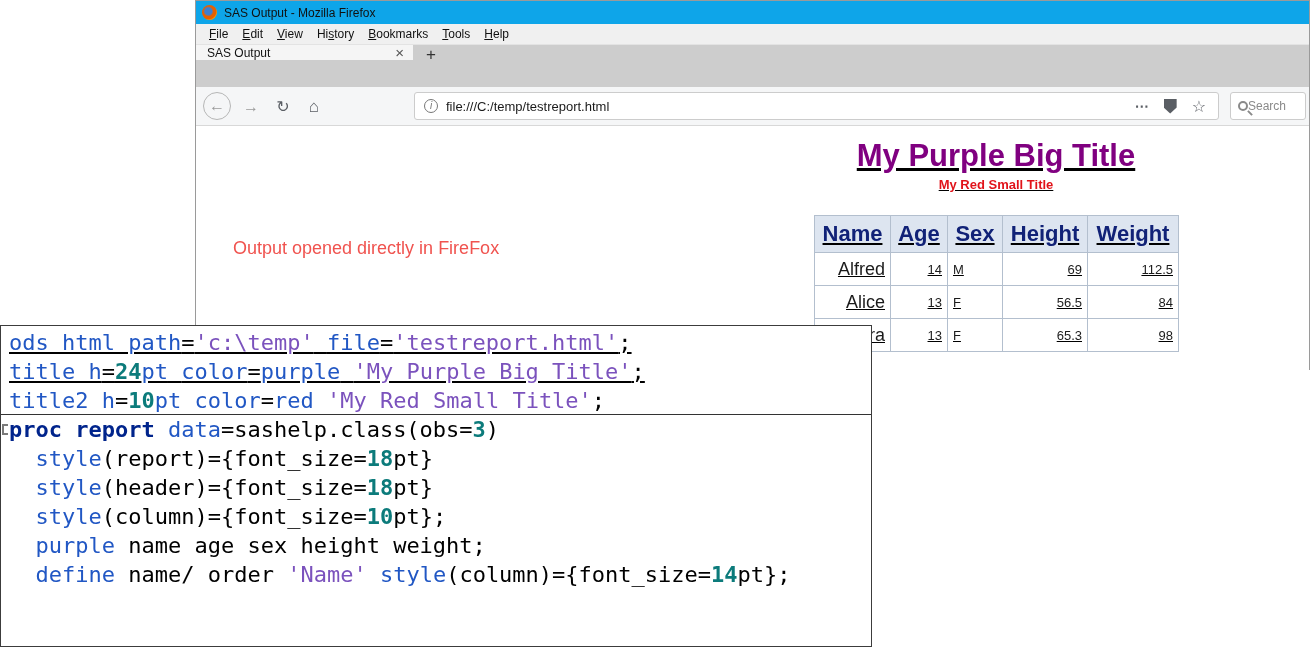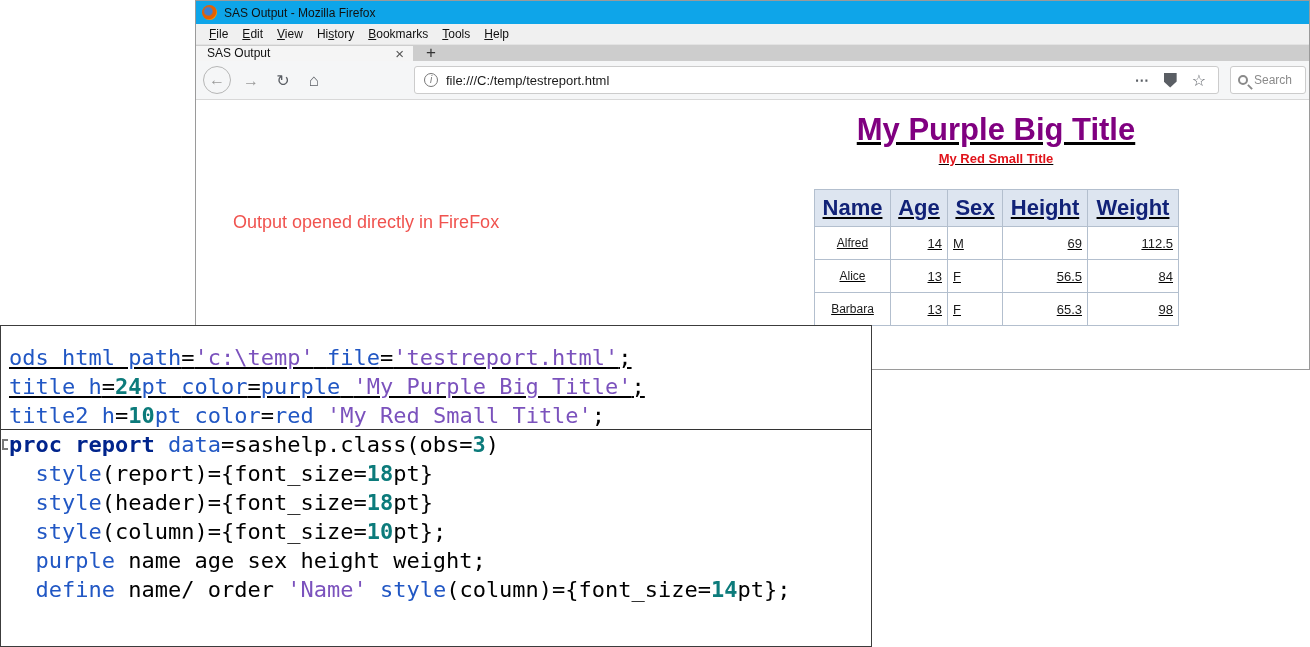--- a/index.html
+++ b/index.html
@@ -13,21 +13,21 @@
               gap:7px; padding-left:6px; }
   .ff-logo { width:15px; height:15px; border-radius:50%; flex:none;
              background:radial-gradient(circle at 42% 42%, #3d7fd1 0 28%, #e66000 42% 62%, #ff9500 70% 88%, #ffcb00 100%); }
   .title-text { font-size:12px; color:#111; }
 
   .menubar { height:21px; background:#f0f0f0; display:flex; align-items:center;
              padding-left:6px; font-size:12px; color:#111; border-bottom:1px solid #e3e3e3; }
   .menu-item { padding:2px 7px; cursor:default; }
   .menu-item .acc { text-decoration:underline; }
 
-  .tabbar { height:16px; background:#cdcdcd; display:flex; align-items:center; }
+  .tabbar { height:42px; background:#cdcdcd; display:flex; align-items:flex-start; }
   .tab { width:217px; background:#f5f5f5; display:flex; align-items:center;
          justify-content:space-between; padding:0 9px 0 11px; font-size:12px; color:#111; }
   .tab-close { color:#555; font-size:15px; line-height:15px; }
   .newtab { width:36px; display:flex; align-items:center; justify-content:center;
             font-size:17px; color:#333; }
 
   .navbar { height:39px; background:#f5f6f7; border-bottom:1px solid #d8d8d8; position:relative; }
   .nav-btn { position:absolute; text-align:center; color:#5a5e64; }
   .back { left:7px; top:5px; width:28px; height:28px; line-height:26px; font-size:16px;
           border:1px solid #b6b6b6; border-radius:50%; color:#9a9a9a; }
@@ -42,46 +42,46 @@
                font-size:10px; line-height:12px; text-align:center; color:#777; font-style:italic; flex:none; }
   .url-text { margin-left:8px; font-size:13px; color:#1a1a1a; flex:1; white-space:nowrap; }
   .url-icons { display:flex; align-items:center; gap:15px; margin-right:12px; color:#5a5e64; }
   .dots { font-size:14px; font-weight:bold; }
   .shield { width:13px; height:15px; background:#5a5e64;
             clip-path:polygon(0 0,100% 0,100% 60%,50% 100%,0 60%); }
   .star { font-size:16px; }
 
   .searchbox { position:absolute; left:1034px; top:5px; width:76px; height:28px;
                background:#fff; border:1px solid #ccc; border-radius:3px;
-               display:flex; align-items:center; gap:6px; padding-left:7px; }
+               display:flex; align-items:center; gap:0; padding-left:7px; }
   .mag { width:10px; height:10px; border:2px solid #8a8a8a; border-radius:50%; position:relative; flex:none; }
   .mag::after { content:""; position:absolute; width:6px; height:2px; background:#8a8a8a;
                 transform:rotate(45deg); left:7px; top:9px; }
   .search-ph { font-size:12px; color:#8a8a8a; }
 
   
   .content { position:relative; height:253px; background:#fff; overflow:hidden; }
   .annotation { position:absolute; left:37px; top:112px; font-size:18px; }
   .report { position:absolute; left:618px; top:12px; width:364px; text-align:center;text-decoration:underline; }
   .t1 { font-size:31px; font-weight:bold; line-height:36px; }
   .t2 { font-size:13px; font-weight:bold; margin-top:3px; }
   table.sas { border-collapse:collapse; table-layout:fixed; width:364px; margin-top:23px;padding-left:12px;
               --hdr-text:#112277; --hdr-bg:#dde5f0; --brd:#b3bfce; }
   table.sas th, table.sas td { border:1px solid var(--brd); overflow:hidden; }
   table.sas th { background:var(--hdr-bg); color:var(--hdr-text); font-size:22px;
                  font-weight:bold; height:37px; text-align:center; }
   table.sas td { height:33px; background:#fff; color:#1b1b1b; padding:0 5px; vertical-align:middle; }
-  td.c0 { text-align:center; font-size:12px; }
+  td.c0 { text-align:right; font-size:18px; }
   td.c1, td.c3, td.c4 { text-align:right; font-size:13px; }
   td.c2 { text-align:left; font-size:13px; }
 
   
   .codewin { position:absolute; left:0; top:325px; width:872px; height:322px; z-index:10;
              background:#fff; border:1px solid #3c3c3c;
-             font-family:"DejaVu Sans Mono", monospace; font-size:22px; padding-top:17px; }
+             font-family:"DejaVu Sans Mono", monospace; font-size:22px; padding-top:2px; }
   .code-line { height:29px; line-height:29px; white-space:pre; padding-left:8px; position:relative; }
   .code-line.rule { border-bottom:1px solid #333; }
   .lt.u { text-decoration:underline; }
   .sec-marker { position:absolute; left:1px; top:9px; width:6px; height:11px;
                 border:2px solid #7a7a7a; border-right:none; }
   .tk-kw { color:#2157c4; }
   .tk-sect { color:#00248c; font-weight:bold; }
   .tk-str { color:#7b52bd; }
   .tk-num { color:#0c7b7b; font-weight:bold; }
   .tk-p { color:#000; }

